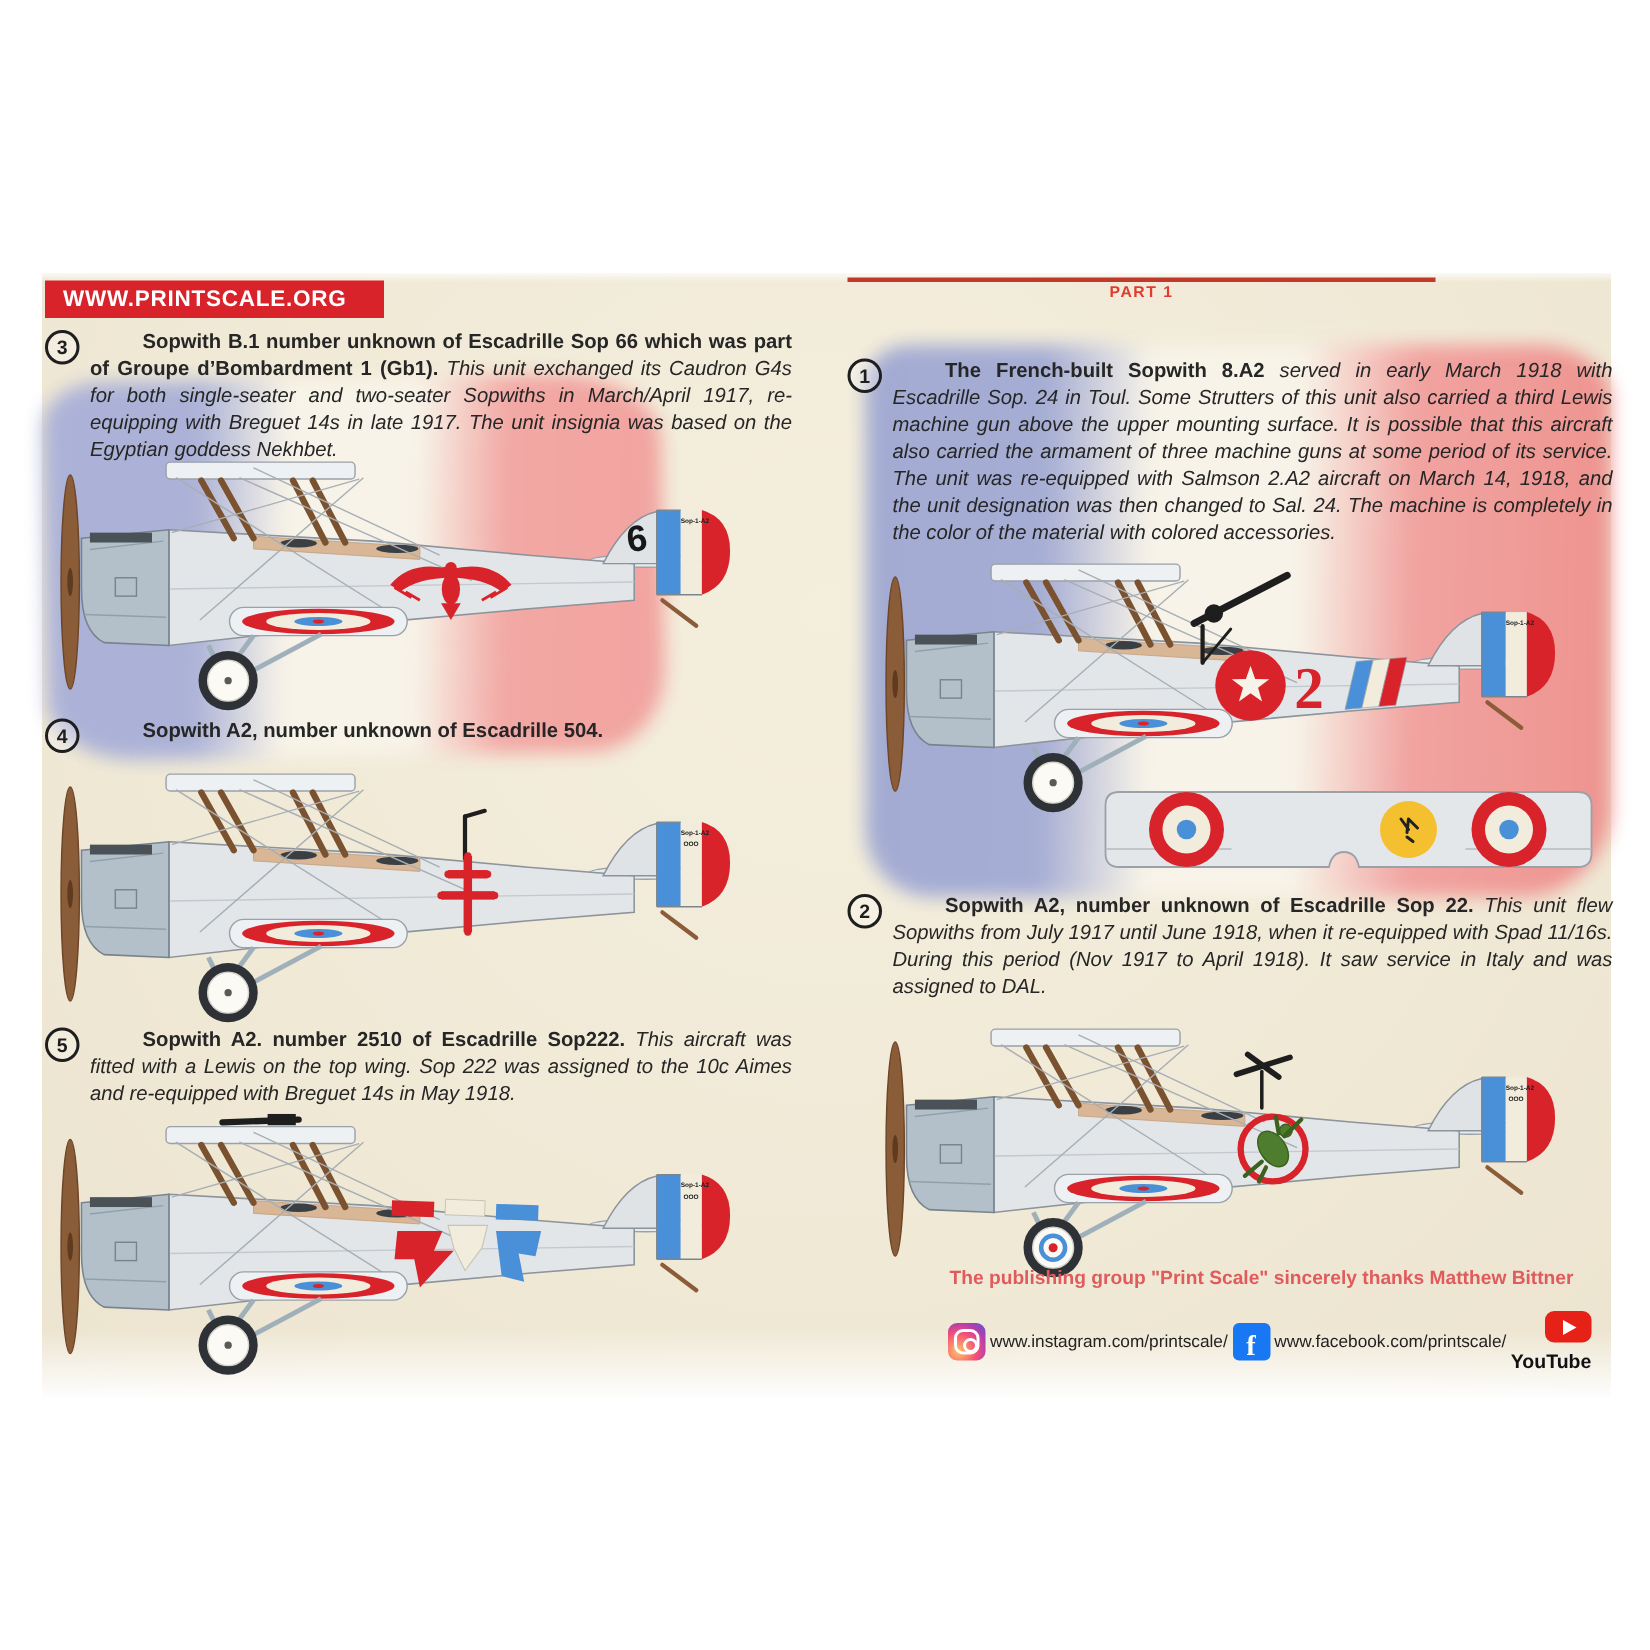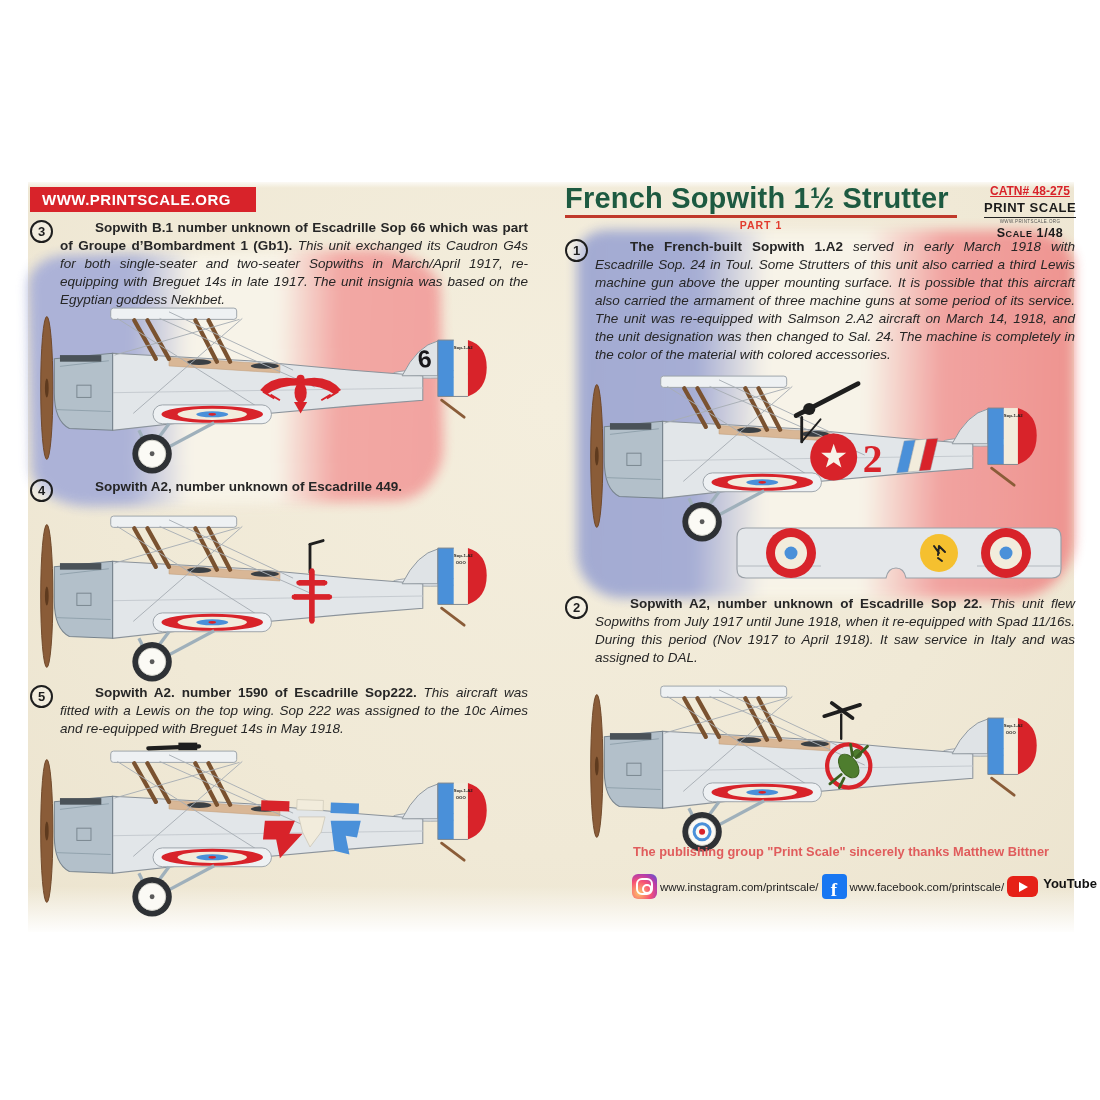--- a/index.html
+++ b/index.html
@@ -56,72 +56,65 @@
   .social{position:absolute;left:588px;top:874px;width:487px;display:flex;align-items:center;
           gap:3px;font-size:11.5px;color:#1c1c1c;font-weight:700;padding-left:44px;}
   .ig-icon{width:25px;height:25px;border-radius:6px;position:relative;flex:0 0 auto;
      background:radial-gradient(circle at 28% 75%, #fdc468 0%, #f75274 45%, #b43dac 72%, #4f5bd5 100%);}
   .ig-icon::before{content:'';position:absolute;inset:4px;border:2px solid #fff;border-radius:6px;}
   .ig-icon::after{content:'';position:absolute;left:9.5px;top:9.5px;width:6px;height:6px;
      border:2px solid #fff;border-radius:50%;}
   .fb-icon{width:25px;height:25px;border-radius:4px;background:#1877f2;color:#fff;
      font-weight:700;font-size:19px;display:flex;align-items:flex-end;justify-content:center;
      font-family:"Liberation Serif", serif;line-height:1;flex:0 0 auto;overflow:hidden;}
-  .yt-wrap{display:flex;align-items:flex-start;gap:5px;}
+  .yt-wrap{display:flex;align-items:flex-end;gap:5px;flex-direction:column;}
   .yt-icon{width:31px;height:21px;border-radius:6px;background:#e62117;position:relative;flex:0 0 auto;}
   .yt-icon::after{content:'';position:absolute;left:12px;top:5.5px;
      border-left:9px solid #fff;border-top:5px solid transparent;border-bottom:5px solid transparent;}
   .yt-label{font-weight:700;font-size:13px;color:#111;}
   .social .url{font-weight:400;font-size:11.5px;color:#222;}
 </style>
 </head>
 <body>
 
 <div class="stage">
 
   <div class="sheet"></div>
   <div class="flag flag-left"></div>
   <div class="flag flag-right"></div>
 
   <div class="banner">WWW.PRINTSCALE.ORG</div>
 
   <div class="title-wrap">
-    <h1 class="title">French Sopwith 1½ Strutter</h1>
     <div class="title-underline"></div>
     <span class="part-label">Part 1</span>
   </div>
 
-  <div class="cat-box">
-    <div class="cat-no">CATN# 48-275</div>
-    <div class="brand">PRINT SCALE</div>
-    <div class="brand-url">WWW.PRINTSCALE.ORG</div>
-    <div class="scale">Scale 1/48</div>
-  </div>
 
   <div class="item" style="left:30px;top:219px;width:498px;">
     <span class="num">3</span>
     <span class="b">Sopwith B.1 number unknown of Escadrille Sop 66 which was part of Groupe d’Bombardment 1 (Gb1).</span>
     <span class="i">This unit exchanged its Caudron G4s for both single-seater and two-seater Sopwiths in March/April 1917, re-equipping  with Breguet 14s in late 1917. The unit insignia was based on the Egyptian goddess Nekhbet.</span>
   </div>
 
   <div class="item" style="left:30px;top:478px;width:498px;">
     <span class="num">4</span>
-    <span class="b">Sopwith A2, number unknown of Escadrille 449.</span>
+    <span class="b">Sopwith A2, number unknown of Escadrille 504.</span>
     <span class="i"></span>
   </div>
 
   <div class="item" style="left:30px;top:684px;width:498px;">
     <span class="num">5</span>
-    <span class="b">Sopwith A2. number 1590 of Escadrille Sop222.</span>
+    <span class="b">Sopwith A2. number 2510 of Escadrille Sop222.</span>
     <span class="i">This aircraft was fitted with a Lewis on the top wing. Sop 222 was assigned to the 10c Aimes and re-equipped with Breguet 14s in May 1918.</span>
   </div>
 
   <div class="item" style="left:565px;top:238px;width:510px;">
     <span class="num">1</span>
-    <span class="b">The French-built Sopwith 1.A2</span>
+    <span class="b">The French-built Sopwith 8.A2</span>
     <span class="i">served in early March 1918 with Escadrille Sop. 24 in Toul. Some Strutters of this unit also carried a third Lewis machine gun above the upper mounting surface. It is possible that this aircraft also carried the armament of three machine guns at some period of its service. The unit was re-equipped with Salmson 2.A2 aircraft on March 14, 1918, and the unit designation was then changed to Sal. 24. The machine is completely in the color of the material with colored accessories.</span>
   </div>
 
   <div class="item" style="left:565px;top:595px;width:510px;">
     <span class="num">2</span>
     <span class="b">Sopwith A2, number unknown of Escadrille Sop 22.</span>
     <span class="i">This unit flew Sopwiths from July 1917 until June 1918, when it re-equipped with Spad 11/16s. During this period (Nov 1917 to April 1918). It saw service in Italy and was assigned to DAL.</span>
   </div>
 
   <div class="plane" id="plane-p3" style="left:28px;top:298px;width:470px;height:180px;">

